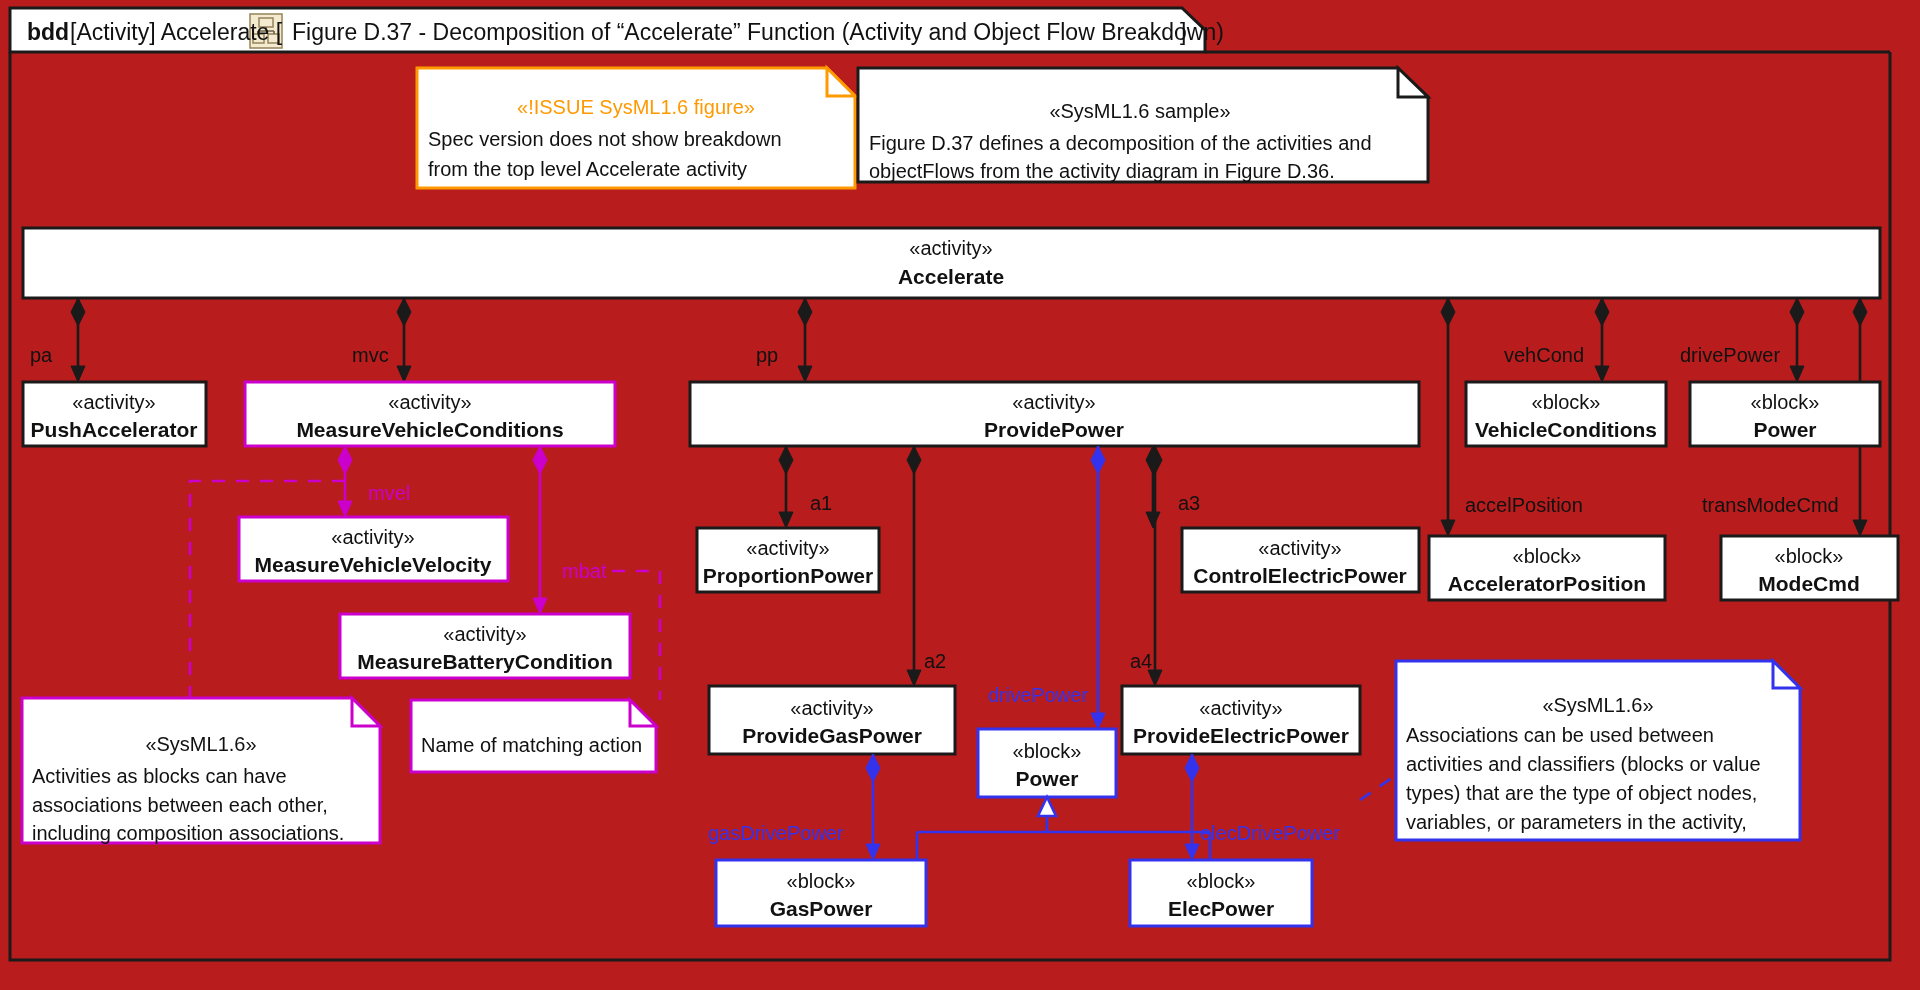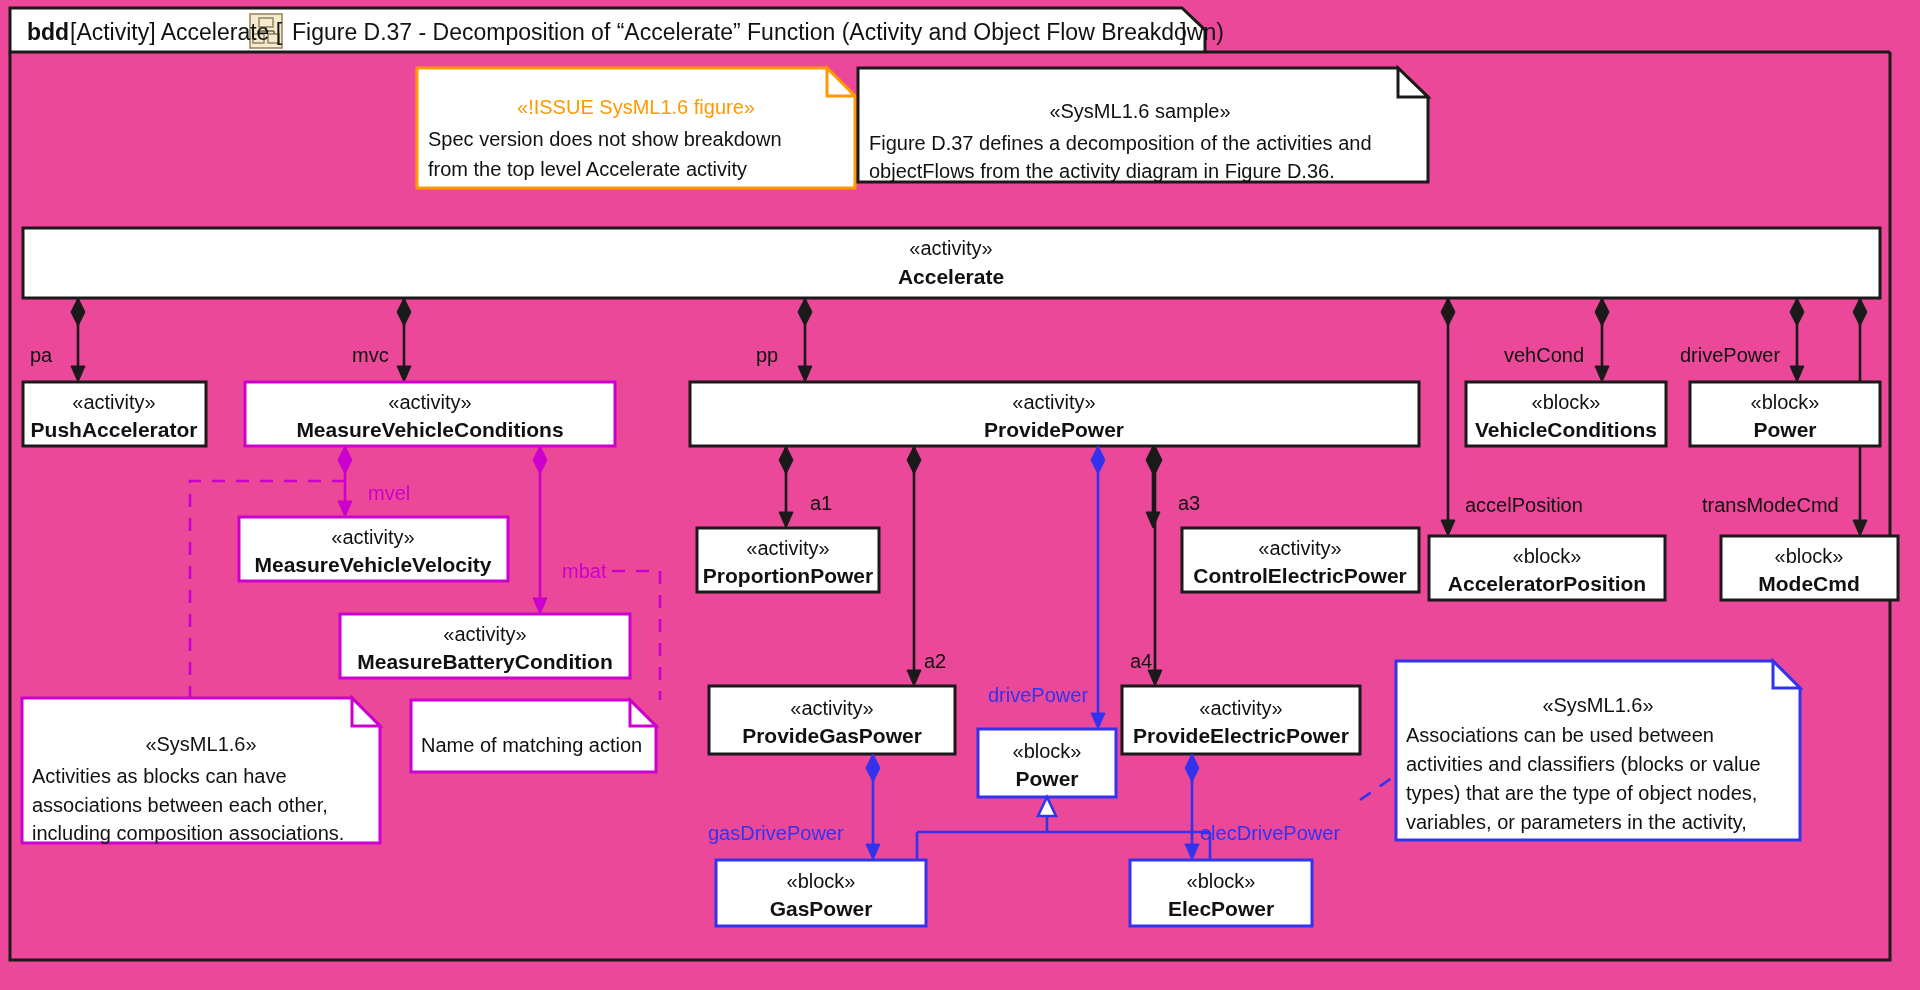--- a/index.html
+++ b/index.html
@@ -1,17 +1,17 @@
 <!DOCTYPE html>
 <html><head>
 <meta charset="utf-8">
 <style>
   html,body{margin:0;padding:0;background:#ffffff;}
   body{font-family:"Liberation Sans", sans-serif;}
-  #stage{position:relative;width:1920px;height:990px;background:#ec4899;overflow:hidden;}
+  #stage{position:relative;width:1920px;height:990px;background:#b91c1c;overflow:hidden;}
   svg{position:absolute;left:0;top:0;width:1920px;height:990px;}
   .fr-outer{fill:none;stroke:#1a1a1a;stroke-width:3;}
   .tab-path{fill:#ffffff;stroke:#1a1a1a;stroke-width:3;}
   .blk{fill:#ffffff;stroke-width:3;}
   .blk.k{stroke:#1a1a1a;}
   .blk.m{stroke:#cc00cc;}
   .blk.b{stroke:#3333ee;}
   .ln{fill:none;stroke-width:2.6;}
   .ln.k{stroke:#1a1a1a;}
   .ln.m{stroke:#cc00cc;}

